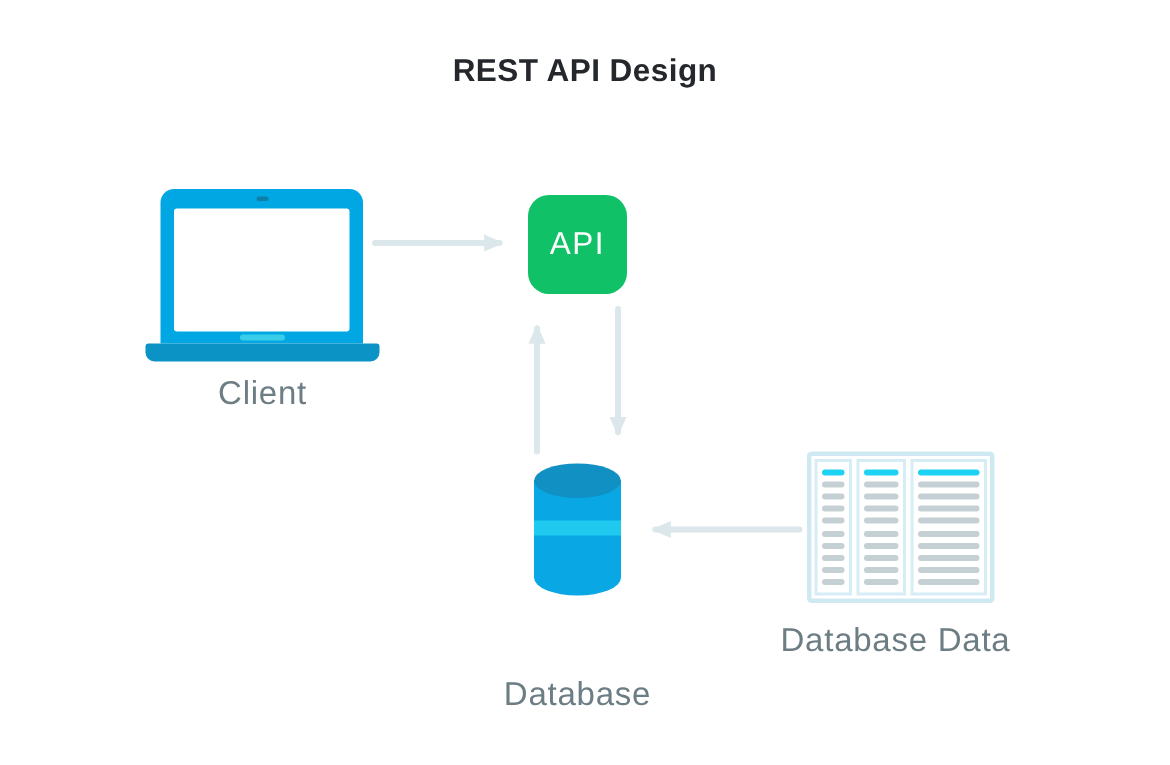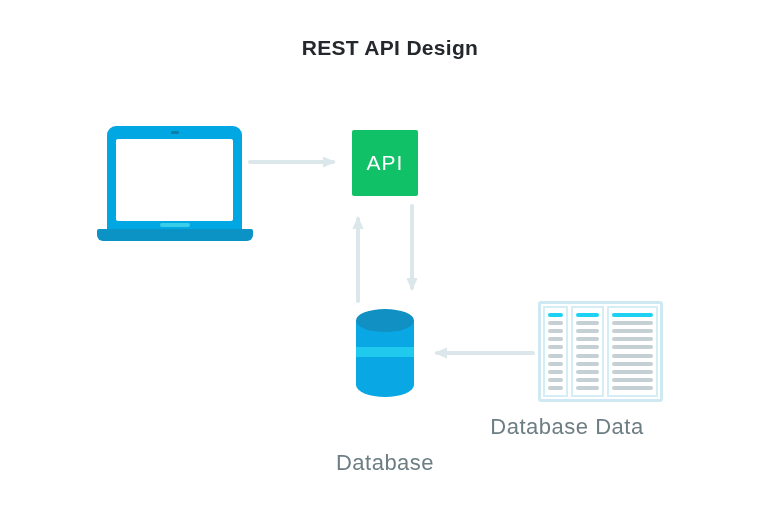--- a/index.html
+++ b/index.html
@@ -57,28 +57,28 @@
   
   .node-label {
     position: absolute;
     font-size: 22px;
     color: #6D7D84;
     letter-spacing: 0.5px;
     text-align: center;
   }
   .label-client { left: 97px; top: 249px; width: 156px; }
   .label-database { left: 305px; top: 414px; width: 160px; margin-top: 36px; }
-  .label-database-data { left: 477px; top: 414px; width: 180px; }
+  .label-database-data { left: 507px; top: 414px; width: 180px; }
 
   
   .api-box {
     position: absolute; left: 352px; top: 130px;
     width: 66px; height: 66px;
     background: #11C167;
-    border-radius: 2px;
+    border-radius: 14px;
     display: flex; align-items: center; justify-content: center;
   }
   .api-box span {
     color: #ffffff; font-size: 21px; letter-spacing: 1px;
   }
 
   
   .cylinder { position: absolute; left: 356px; top: 309px; width: 58px; height: 89px; }
   .cyl-body {
     position: absolute; left: 0; top: 11px; width: 58px; height: 77px;
@@ -141,20 +141,21 @@
   </svg>
 
   <div class="laptop">
     <div class="laptop-screen">
       <div class="laptop-camera"></div>
       <div class="laptop-display"></div>
       <div class="laptop-notch"></div>
     </div>
     <div class="laptop-base"></div>
   </div>
+  <div class="node-label label-client">Client</div>
 
   <div class="api-box">
     <span>API</span>
   </div>
 
   <div class="cylinder">
     <div class="cyl-body"></div>
     <div class="cyl-stripe"></div>
     <div class="cyl-top"></div>
   </div>

